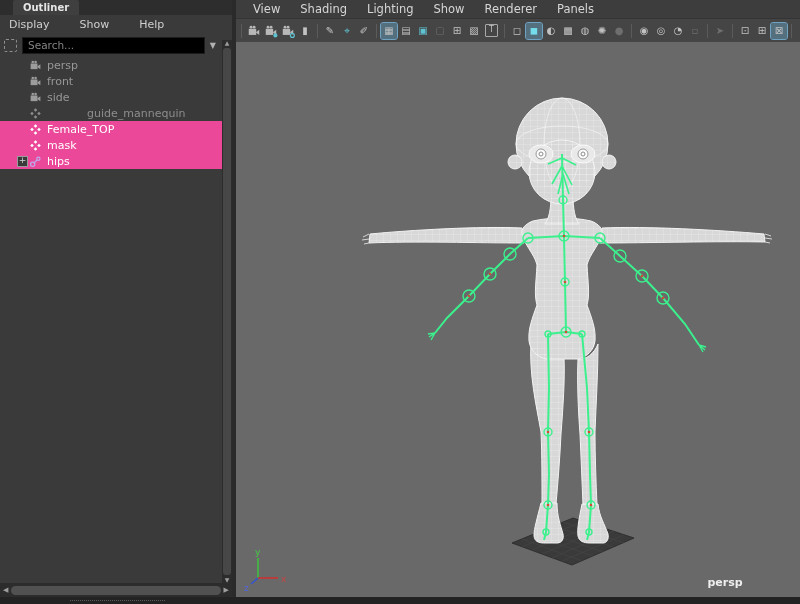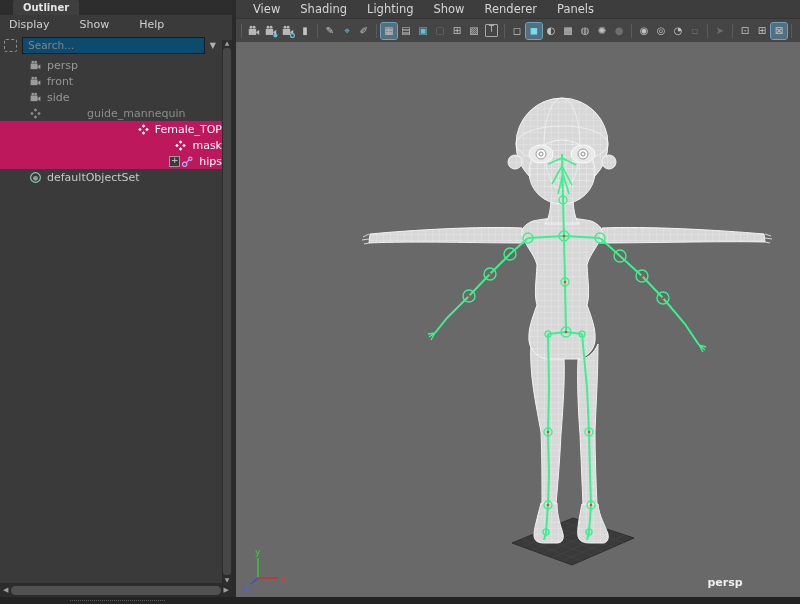--- a/index.html
+++ b/index.html
@@ -6,27 +6,27 @@
   .app{position:relative;width:800px;height:604px;background:#262626;overflow:hidden;
        font-family:"DejaVu Sans","Liberation Sans",sans-serif;-webkit-user-select:none;user-select:none;}
   
   .outliner{position:absolute;left:0;top:0;width:232px;height:597px;background:#3a3a3a;}
   .tabbar{height:15px;background:#2d2d2d;display:flex;padding-left:13px;}
   .tab{background:#3f3f3f;color:#e6e6e6;font-size:10px;font-weight:bold;padding:2px 10px 0;border-radius:2px 2px 0 0;}
   .omenus{height:19px;display:flex;align-items:center;gap:30px;padding-left:9px;color:#cfcfcf;font-size:11px;}
   .omenus span{cursor:default;}
   .searchrow{height:22px;display:flex;align-items:center;padding:0 4px;gap:5px;}
   .filter{width:11px;height:11px;border:1px dashed #8f8f8f;border-radius:2px;flex:none;}
-  input.search{flex:1;height:15px;background:#0c4a6e;border:1px solid #1c1c1c;color:#c9c9c9;
+  input.search{flex:1;height:15px;background:#000000;border:1px solid #1c1c1c;color:#c9c9c9;
                font-size:10.5px;padding:0 5px;font-family:inherit;outline:none;min-width:0;}
   input.search::placeholder{color:#848484;}
   .dd{color:#b2b2b2;font-size:8px;margin-right:12px;}
   .olist{position:absolute;left:0;top:57px;right:10px;bottom:14px;overflow:hidden;font-size:11px;}
   .orow{height:16px;display:flex;align-items:center;color:#c6c6c6;white-space:nowrap;}
-  .orow.sel{background:#be185d;color:#ffffff;justify-content:flex-end;}
+  .orow.sel{background:#ec4899;color:#ffffff;}
   .exp{width:13px;margin-left:16px;flex:none;display:flex;align-items:center;justify-content:center;}
   .expbox{width:9px;height:9px;border:1px solid #9a9a9a;font-size:9px;line-height:7px;text-align:center;color:#d6d6d6;background:#3a3a3a;}
   .oic{width:14px;height:13px;flex:none;margin-right:4px;display:flex;align-items:center;}
   .oic svg{width:13px;height:13px;}
   .camtint{color:#9c9c9c;} .transtint{color:#cfcfcf;} .transdim{color:#8d8d8d;}
   .jointtint{color:#bda9ee;} .settint{color:#85cdbd;}
   .camtext{color:#979797;} .dimtext{color:#8d8d8d;margin-left:40px;} .settext{color:#c9c9c9;}
   .sel .transtint{color:#ffffff;}
   
   .vscr{position:absolute;right:0;top:40px;bottom:14px;width:10px;background:#2c2c2c;
@@ -174,29 +174,20 @@
         <span class="exp">
             <span class="expbox">+</span>
           </span>
         <span class="oic jointtint">
             <svg>
               <use href="#i-joint"></use>
             </svg>
           </span>
         <span>hips</span>
       </div>
-      <div class="orow">
-        <span class="exp"></span>
-        <span class="oic settint">
-            <svg>
-              <use href="#i-set"></use>
-            </svg>
-          </span>
-        <span class="settext">defaultObjectSet</span>
-      </div>
     </div>
 
     <div class="vscr">
       <span class="scrarrow">▲</span>
       <span class="vthumb"></span>
       <span class="scrarrow">▼</span>
     </div>
     <div class="hscr">
       <span class="scrarrow">◀</span>
       <span class="hthumb"></span>

